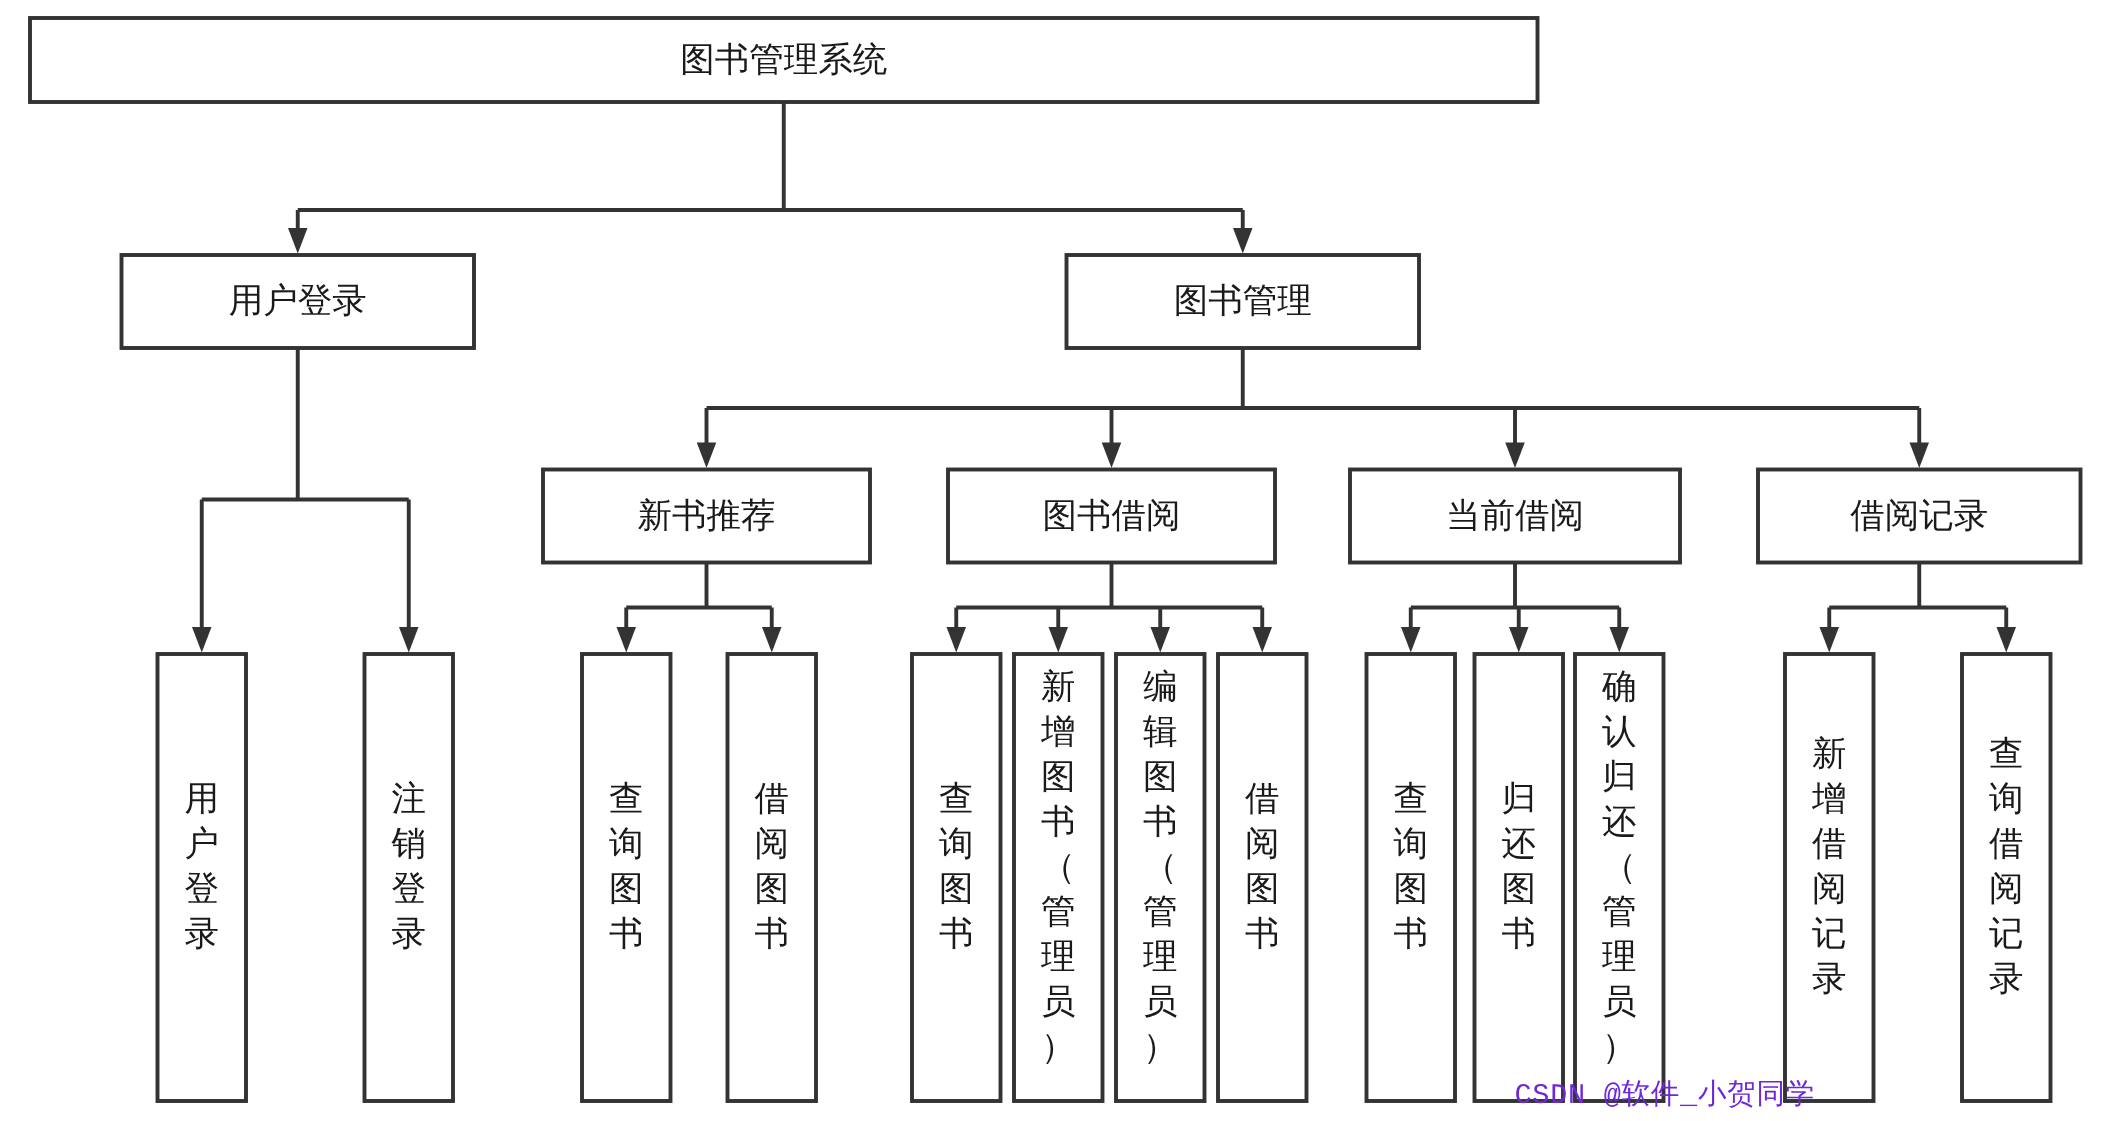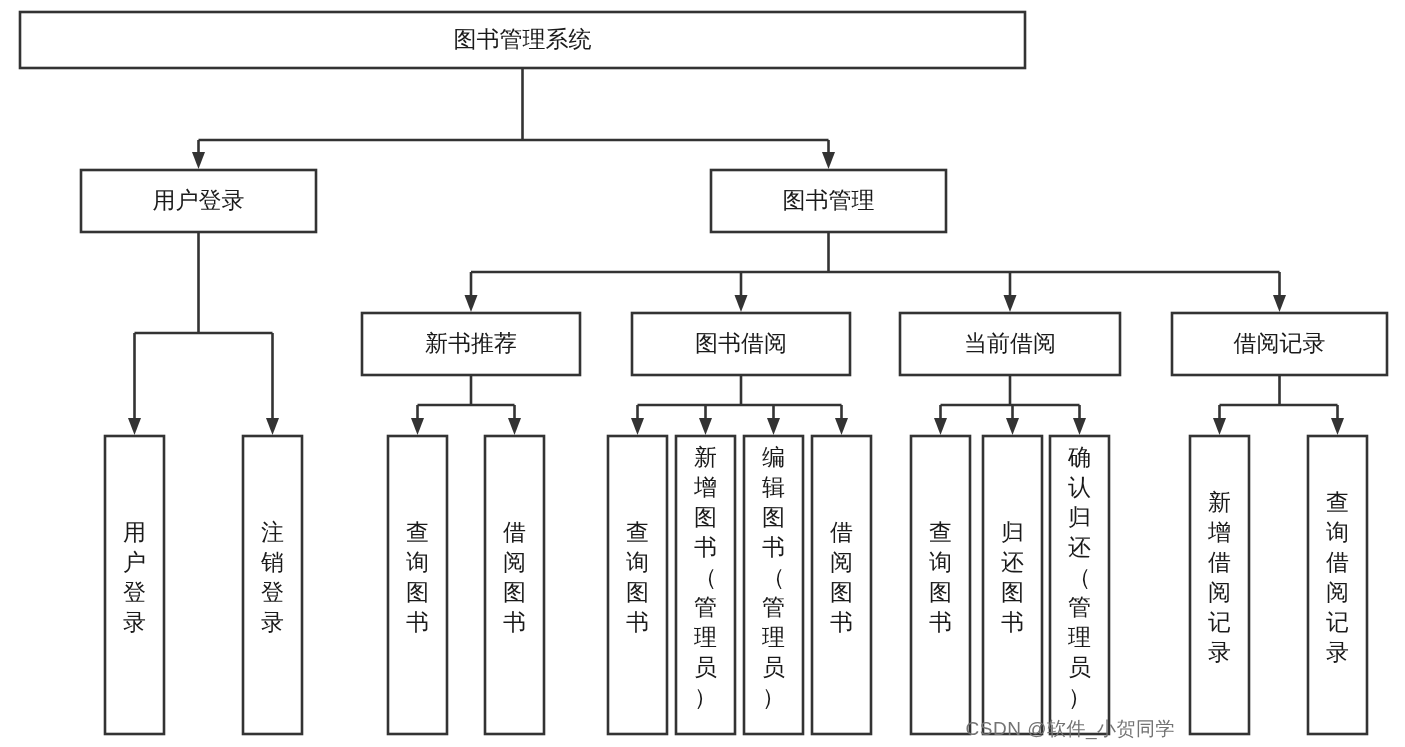--- a/index.html
+++ b/index.html
@@ -12,20 +12,21 @@
     width: 1405px;
     height: 747px;
     font-family: "Liberation Sans", "DejaVu Sans", sans-serif;
     overflow: hidden;
     position: relative;
   }
   #diagram-root {
     position: relative;
     width: 1185px;
     height: 747px;
+    padding-left: 35px;
   }
   svg.diagram {
     position: absolute;
     top: 0;
     left: 0;
     width: 1405px;
     height: 747px;
     display: block;
   }
   .node-box {
@@ -53,23 +54,23 @@
   .node-label-v {
     fill: #1a1a1a;
     font-family: "Liberation Sans", "DejaVu Sans", sans-serif;
     font-size: 23px;
     text-anchor: middle;
   }
   .watermark {
     position: absolute;
     right: 10px;
     bottom: 5px;
-    font-family: Liberation Sans, sans-serif;
+    font-family: Liberation Mono, monospace;
     font-size: 19px;
-    color: #737373;
+    color: #6d28d9;
     white-space: nowrap;
     letter-spacing: 0.5px;
     user-select: none;
   }
 </style>
 </head>
 <body>
 
 <div id="diagram-root">
   <svg class="diagram" id="diagram-svg" viewBox="0 0 1405 747" xmlns="http://www.w3.org/2000/svg">

